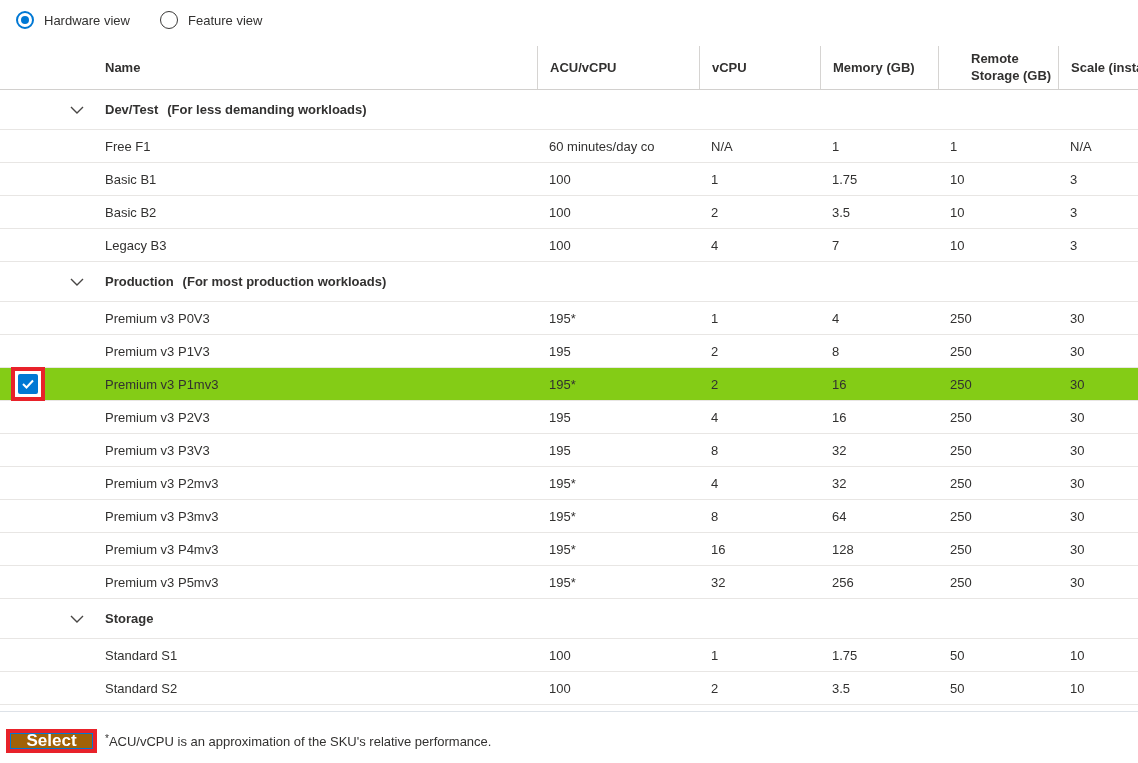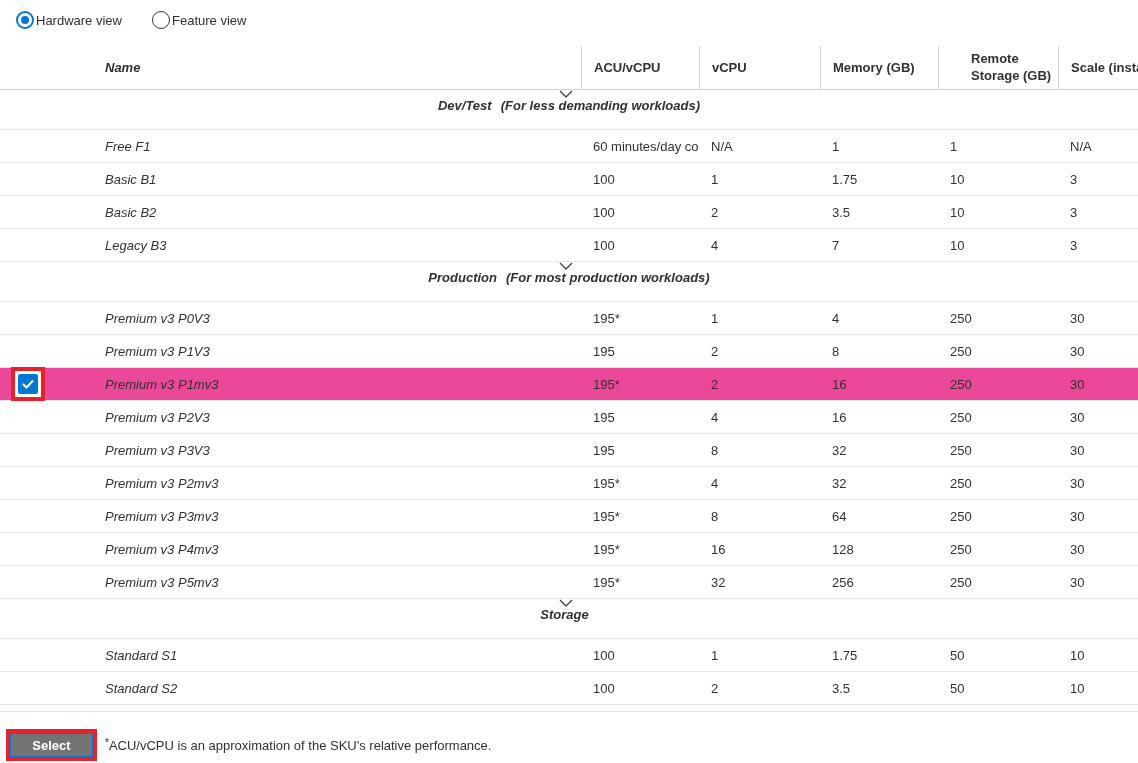--- a/index.html
+++ b/index.html
@@ -3,55 +3,55 @@
 <meta charset="utf-8">
 <style>
   html,body{margin:0;padding:0;}
   body{
     width:1138px;height:763px;overflow:hidden;background:#fff;
     font-family:"Liberation Sans","DejaVu Sans",sans-serif;
     font-size:13px;color:#323130;position:relative;
   }
   
   .radios{display:flex;align-items:center;height:40px;padding-left:16px;gap:30px;}
-  .radio-opt{display:flex;align-items:center;gap:2px;cursor:pointer;}
+  .radio-opt{display:flex;align-items:center;gap:10px;cursor:pointer;}
   .radio{width:18px;height:18px;border-radius:50%;box-sizing:border-box;position:relative;flex:0 0 auto;}
   .radio.sel{border:2px solid #0078d4;}
   .radio.sel::after{content:"";position:absolute;left:3px;top:3px;width:8px;height:8px;border-radius:50%;background:#0078d4;}
   .radio.unsel{border:1.5px solid #3b3a39;}
   
   .t{margin-top:6px;width:1138px;}
   .row{display:flex;align-items:center;height:33px;box-sizing:border-box;border-bottom:1px solid #e8e6e4;}
   .row.hdr{height:44px;font-weight:700;border-bottom:1px solid #d2d0ce;}
-  .row.grp{height:40px;font-weight:700;flex-direction:column;}
-  .row.sel-row{background:#ec4899;}
+  .row.grp{height:40px;font-weight:700;}
+  .row.sel-row{background:#84cc16;}
   .c{box-sizing:border-box;padding-left:12px;overflow:hidden;white-space:nowrap;flex:0 0 auto;}
   .c-gutter{width:56px;padding:0;display:flex;align-items:center;justify-content:center;}
   .c-chev{width:49px;padding-left:14px;display:flex;align-items:center;}
-  .c-name{flex:1 1 auto;padding-left:0;min-width:0;font-style:italic;}
+  .c-name{flex:1 1 auto;padding-left:0;min-width:0;}
   .c-acu{width:118px;margin-left:28px;}
-  .c-vcpu{width:121px;}
+  .c-vcpu{width:121px;margin-left:44px;}
   .c-mem{width:118px;}
   .c-rem{width:120px;}
   .c-scale{width:80px;}
   .hdr .c-acu,.hdr .c-vcpu,.hdr .c-mem,.hdr .c-rem,.hdr .c-scale{border-left:1px solid #d6d4d2;height:100%;display:flex;align-items:center;}
   .hdr .c-rem{white-space:normal;line-height:1.25;padding-left:32px;}
   .grp .desc{margin-left:9px;}
   .chev-svg{display:block;}
   
   .anno-chk{border:4px solid #e8222a;padding:3px;display:inline-flex;background:#fff;}
   .chk{width:20px;height:20px;background:#0078d4;border-radius:2px;display:flex;align-items:center;justify-content:center;cursor:pointer;}
   
   .t-bottom{border-bottom:1px solid #dde2e8;height:6px;width:1138px;}
   
   .footer{display:flex;align-items:center;margin-top:17px;margin-left:6px;}
   .anno-btn{border:4px solid #e8222a;display:inline-flex;background:#fff;}
-  .btn-select{background:#737373;color:#fff;border:1px solid #0078d4;font-weight:700;
-    font-family:"Liberation Sans","DejaVu Sans",sans-serif;font-size:13px;
-    padding:4px 0;width:83px;height:24px;cursor:pointer;display:flex;align-items:center;justify-content:center;}
+  .btn-select{background:#a16207;color:#fff;border:1px solid #0078d4;font-weight:700;
+    font-family:"Liberation Sans","DejaVu Sans",sans-serif;font-size:17px;
+    padding:4px 0;width:83px;height:16px;cursor:pointer;display:flex;align-items:center;justify-content:center;}
   .footnote{margin-left:8px;color:#323130;}
   .footnote sup{font-size:10px;vertical-align:top;line-height:1;}
 </style>
 </head>
 <body>
 
 <div class="radios">
   <div class="radio-opt">
     <span class="radio sel"></span>
     <span>Hardware view</span>

